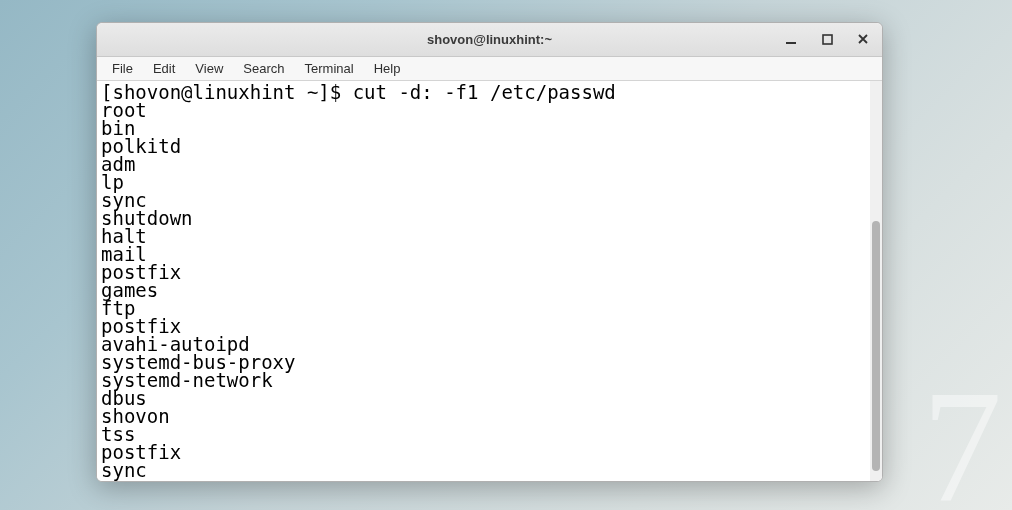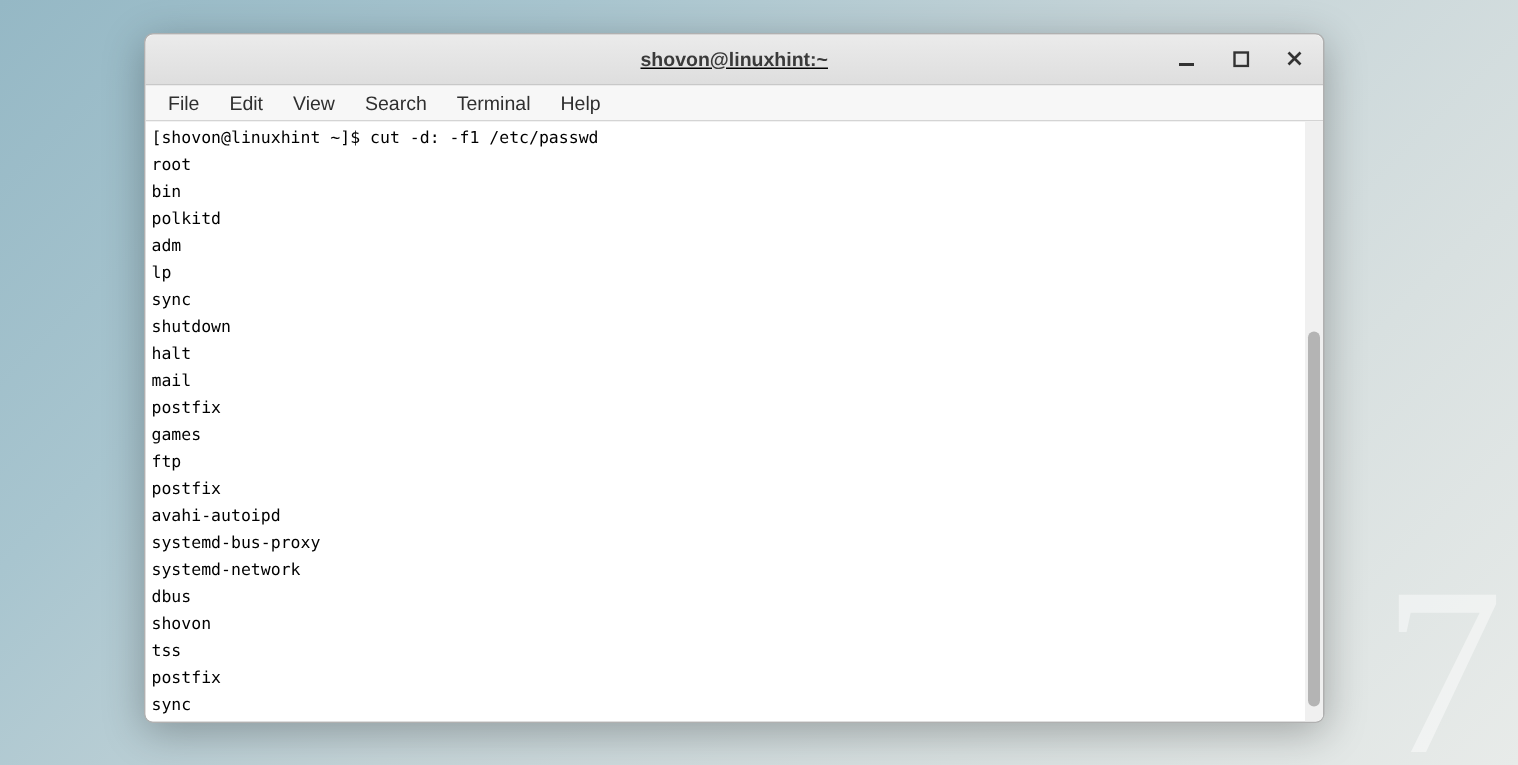--- a/index.html
+++ b/index.html
@@ -37,21 +37,20 @@
     }
     .titlebar {
       height: 36px;
       background: linear-gradient(#ebebeb, #dedede);
       border-bottom: 1px solid #c8c8c8;
       display: flex;
       align-items: center;
       justify-content: center;
       position: relative;
       border-radius: 6px 6px 0 0;
-      text-decoration: underline;
     }
     .titlebar-title {
       font-size: 13px;
       font-weight: bold;
       color: #3a3a3a;
     }
     .window-controls {
       position: absolute;
       right: 8px;
       top: 0;
@@ -89,21 +88,21 @@
     .terminal-wrap {
       flex: 1;
       display: flex;
       background: #ffffff;
       position: relative;
     }
     .terminal {
       flex: 1;
       padding: 2px 4px;
       font-family: "DejaVu Sans Mono", "Liberation Mono", monospace;
-      font-size: 11px;
+      font-size: 19px;
       line-height: 18px;
       color: #000;
       white-space: pre;
       overflow: hidden;
     }
     .scrollbar {
       width: 12px;
       background: #f0f0f0;
       position: relative;
     }

